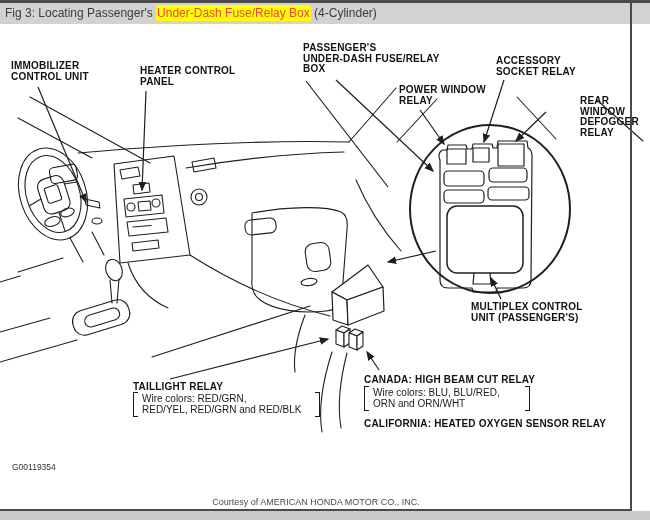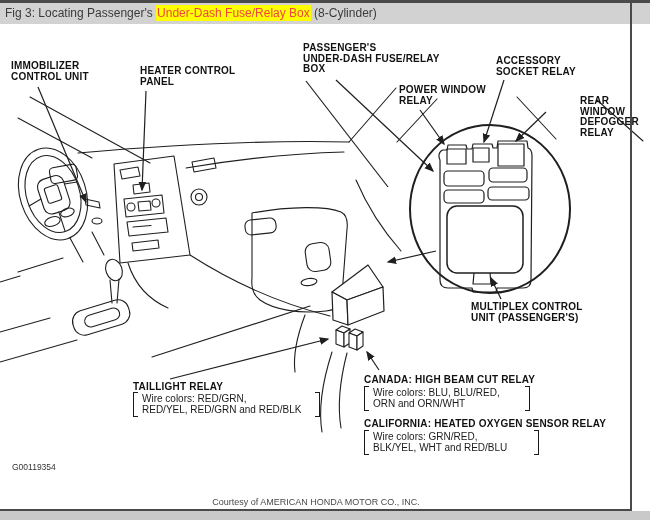--- a/index.html
+++ b/index.html
@@ -44,21 +44,21 @@
   }
 </style>
 </head>
 <body>
 
 <div class="page">
 
   <div class="topline"></div>
 
   <div class="titlebar">
-    <span>Fig 3: Locating Passenger's </span><mark>Under-Dash Fuse/Relay Box</mark><span> (8-Cylinder)</span>
+    <span>Fig 3: Locating Passenger's </span><mark>Under-Dash Fuse/Relay Box</mark><span> (4-Cylinder)</span>
   </div>
 
   <svg class="art" width="650" height="520" viewBox="0 0 650 520">
     <defs>
       <marker id="ah" viewBox="0 0 10 10" refX="8.5" refY="5" markerWidth="8" markerHeight="8" orient="auto-start-reverse">
         <path d="M0,1 L10,5 L0,9 Z" fill="#1f1f1f"></path>
       </marker>
     </defs>
 
     <g stroke="#1f1f1f" stroke-width="1.1" fill="none" stroke-linecap="round" stroke-linejoin="round">
@@ -197,22 +197,20 @@
 
   <div class="note-title" style="left:133px;top:381px;">TAILLIGHT RELAY</div>
   <div class="bracket" style="left:133px;top:392px;width:187px;">Wire colors: RED/GRN,
 RED/YEL, RED/GRN and RED/BLK</div>
 
   <div class="note-title" style="left:364px;top:374px;">CANADA: HIGH BEAM CUT RELAY</div>
   <div class="bracket" style="left:364px;top:386px;width:166px;">Wire colors: BLU, BLU/RED,
 ORN and ORN/WHT</div>
 
   <div class="note-title" style="left:364px;top:418px;">CALIFORNIA: HEATED OXYGEN SENSOR RELAY</div>
-  <div class="bracket" style="left:364px;top:430px;width:175px;">Wire colors: GRN/RED,
-BLK/YEL, WHT and RED/BLU</div>
 
   <div class="figure-id">G00119354</div>
   <div class="courtesy">Courtesy of AMERICAN HONDA MOTOR CO., INC.</div>
 
   <div class="border-right"></div>
   <div class="border-bottom"></div>
   <div class="bottom-strip"></div>
 </div>
 
 </body></html>

